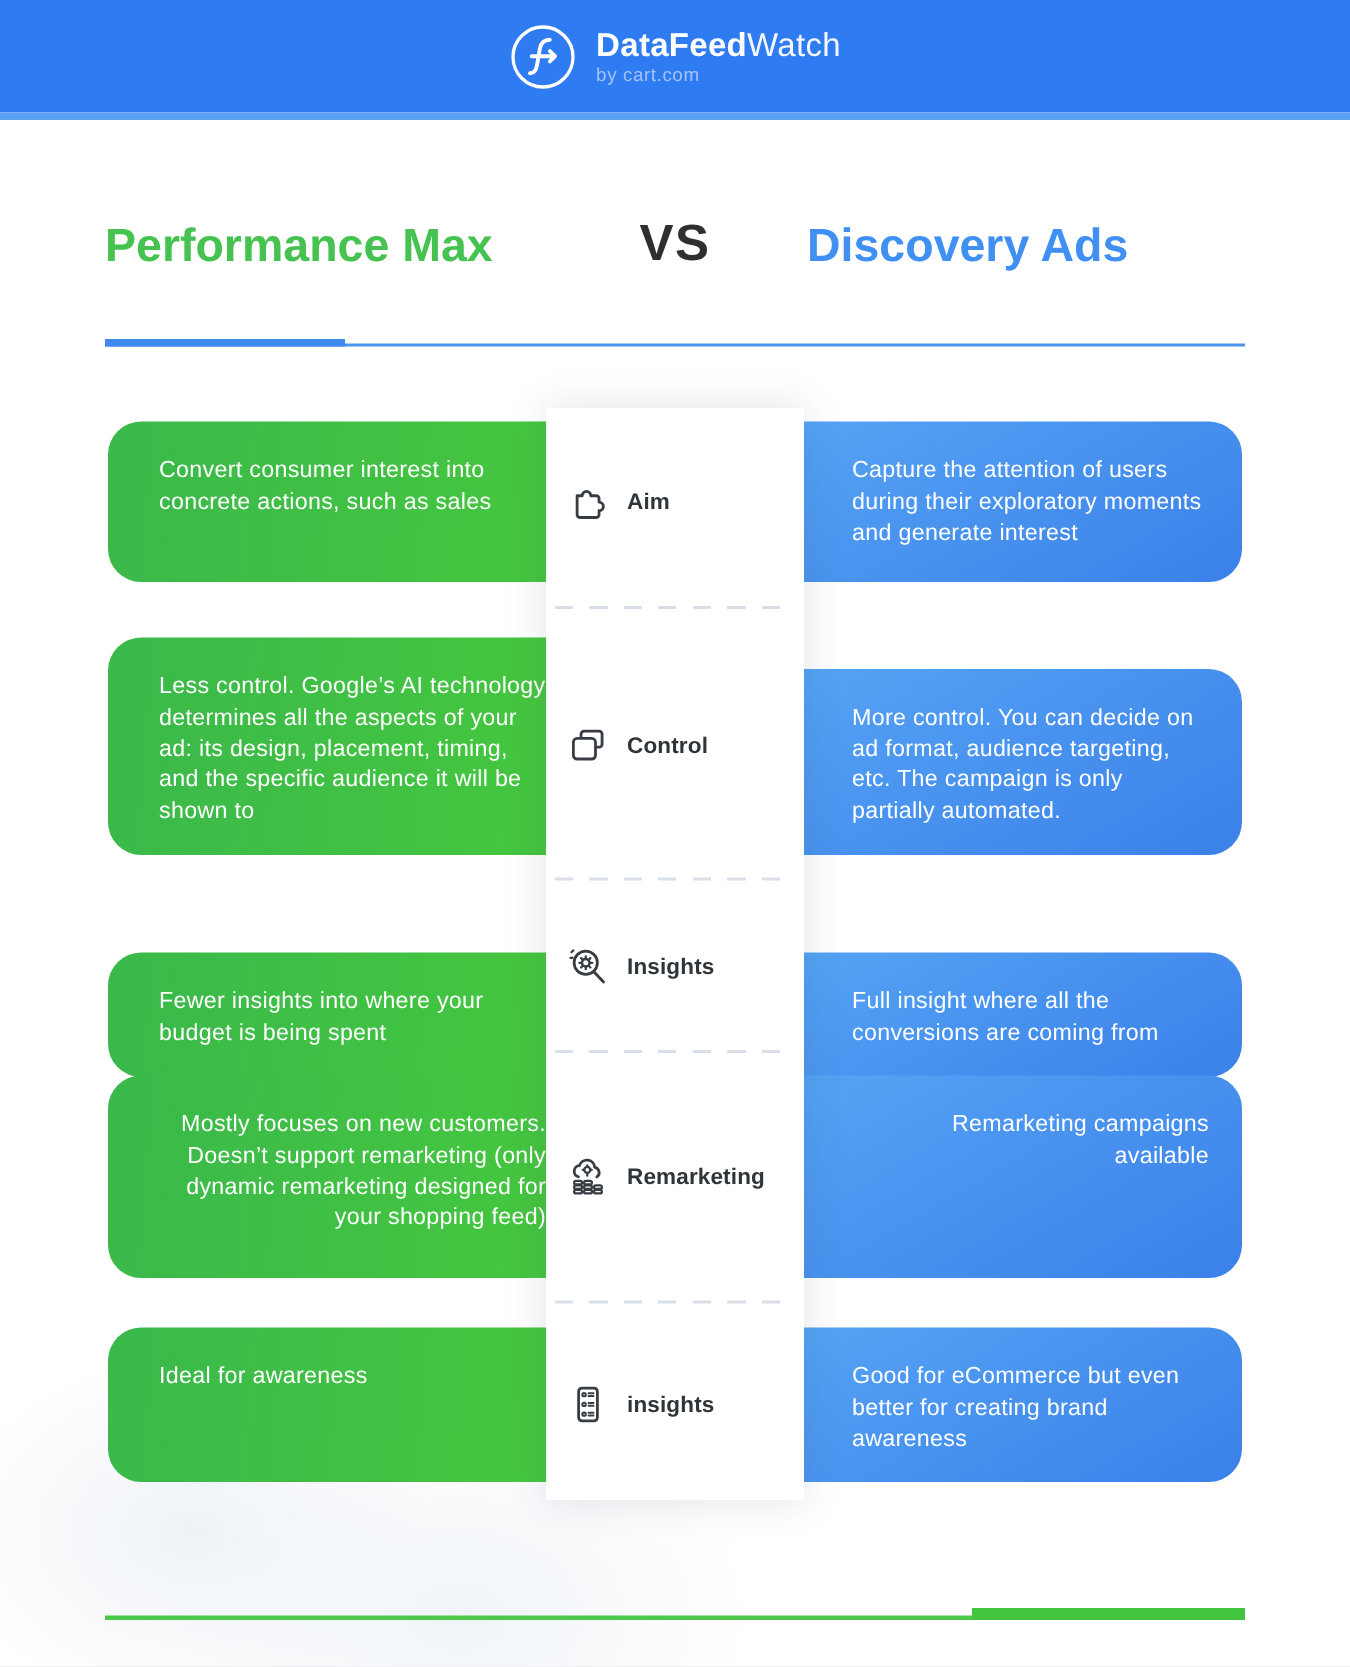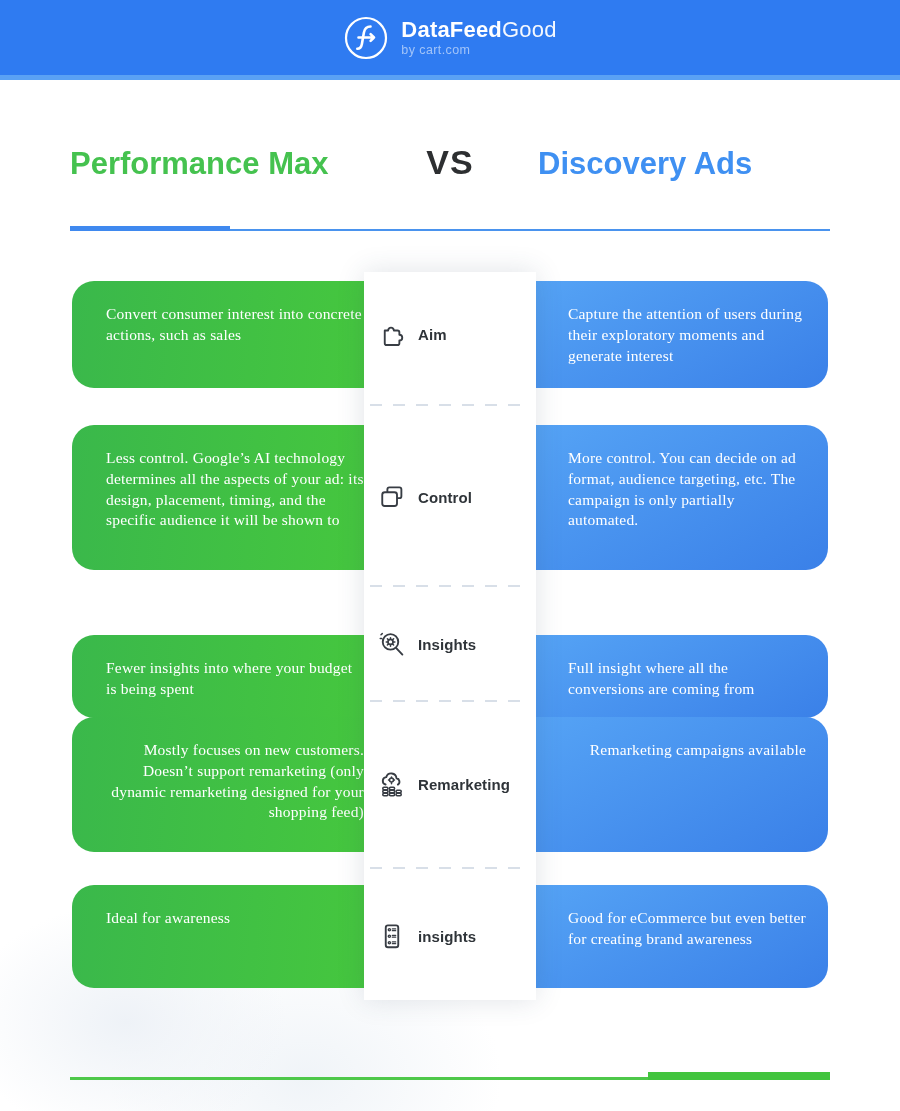--- a/index.html
+++ b/index.html
@@ -28,26 +28,26 @@
   .t-left{left:70px;top:146px;font-size:31px;color:#45c24f;}
   .t-vs{left:450px;top:143px;transform:translateX(-50%);font-size:34px;color:#2d2f31;letter-spacing:1px;}
   .t-right{left:538px;top:146px;font-size:31px;color:#3f90f2;}
 
   .rule-top{position:absolute;left:70px;top:229px;width:760px;height:2px;background:#4a93ee;}
   .rule-top .rule-thick{position:absolute;left:0;bottom:0;width:160px;height:5px;background:#3f89ef;}
 
   
   .row{position:absolute;left:72px;width:756px;display:flex;z-index:1;}
   .row-1{top:281px;height:107px;}
-  .row-2{top:425px;height:145px;}
+  .row-2{top:425px;height:145px;align-items:flex-end;}
   .row-3{top:635px;height:83px;}
   .row-4{top:717px;height:135px;text-align:right;}
   .row-5{top:885px;height:103px;}
   .card{box-sizing:border-box;color:#fff;font-size:15.5px;line-height:1.34;letter-spacing:.2px;}
-  .card p{margin:0;font-family:Liberation Serif, serif;}
+  .card p{margin:0;}
   .card.left{flex:0 0 464px;border-radius:22px 0 0 22px;
     background:linear-gradient(95deg,#3ab84b 0%,#4ccf37 100%);
     padding:23px 172px 18px 34px;}
   .card.right{flex:0 0 292px;border-radius:0 22px 22px 0;
     background:linear-gradient(150deg,#55a3f5 0%,#3a80e8 100%);
     padding:23px 22px 18px 32px;}
 
   
   .center-col{position:absolute;left:364px;top:272px;width:172px;height:728px;background:#fff;
     z-index:3;box-shadow:0 0 26px rgba(45,65,95,.15);}
@@ -74,21 +74,21 @@
     <div class="logo">
       <span>
         <svg width="46" height="46" viewBox="0 0 46 46">
           <circle cx="23" cy="23" r="20" fill="none" stroke="#ffffff" stroke-width="2.2"></circle>
           <path d="M27.5 11.5c-4.2 0-6 2.8-6.6 6l-2 11.5c-.6 3.2-2 4.8-4.6 4.8" fill="none" stroke="#ffffff" stroke-width="2.6" stroke-linecap="round"></path>
           <path d="M15.5 22.5h15.5 m0 0 l-3.4-3.4 m3.4 3.4 l-3.4 3.4" fill="none" stroke="#ffffff" stroke-width="2.6" stroke-linecap="round" stroke-linejoin="round"></path>
         </svg>
       </span>
       <div class="logo-text">
         <div class="brand-line">
-          <span class="brand-bold">DataFeed</span><span class="brand-light">Good</span>
+          <span class="brand-bold">DataFeed</span><span class="brand-light">Watch</span>
         </div>
         <div class="brand-sub">by cart.com</div>
       </div>
     </div>
   </header>
   <div class="topbar-accent"></div>
 
   <h1 class="t-left">Performance Max</h1>
   <h1 class="t-vs">VS</h1>
   <h1 class="t-right">Discovery Ads</h1>

